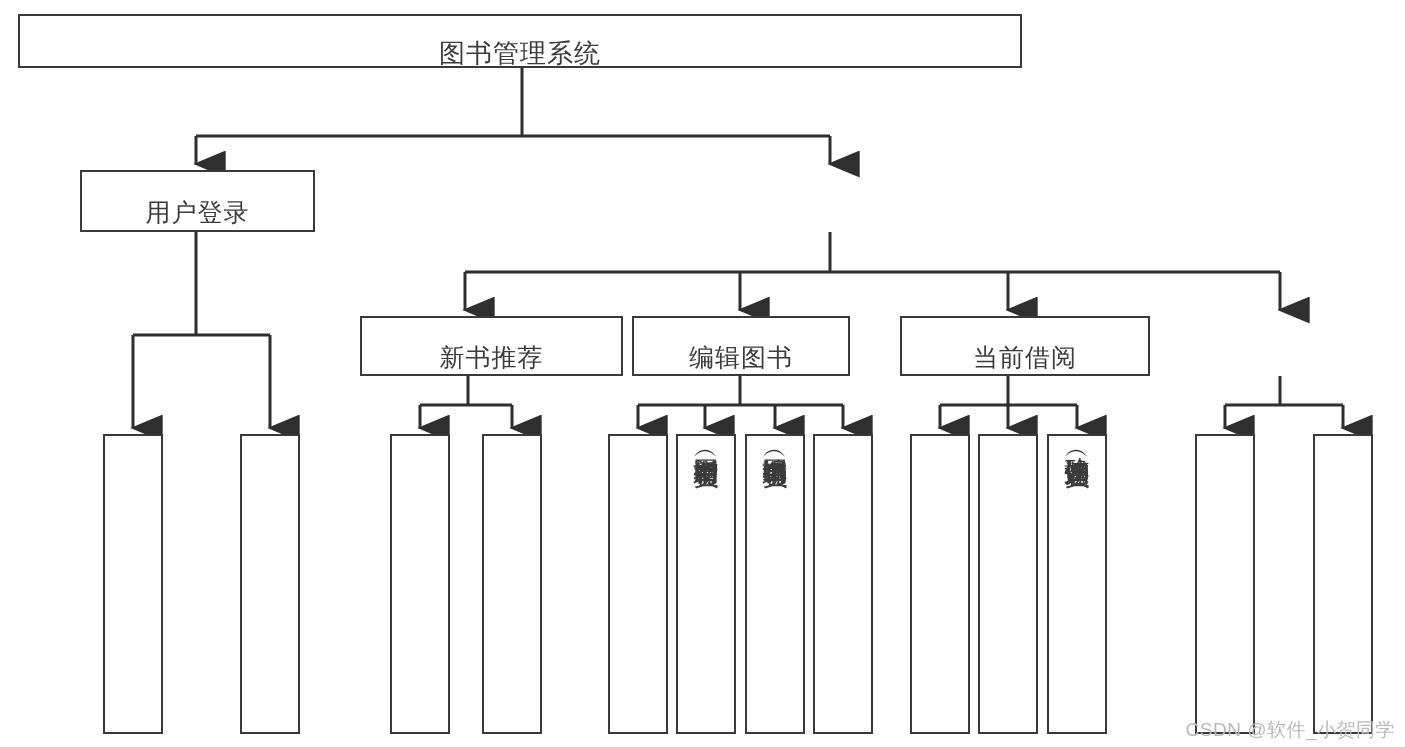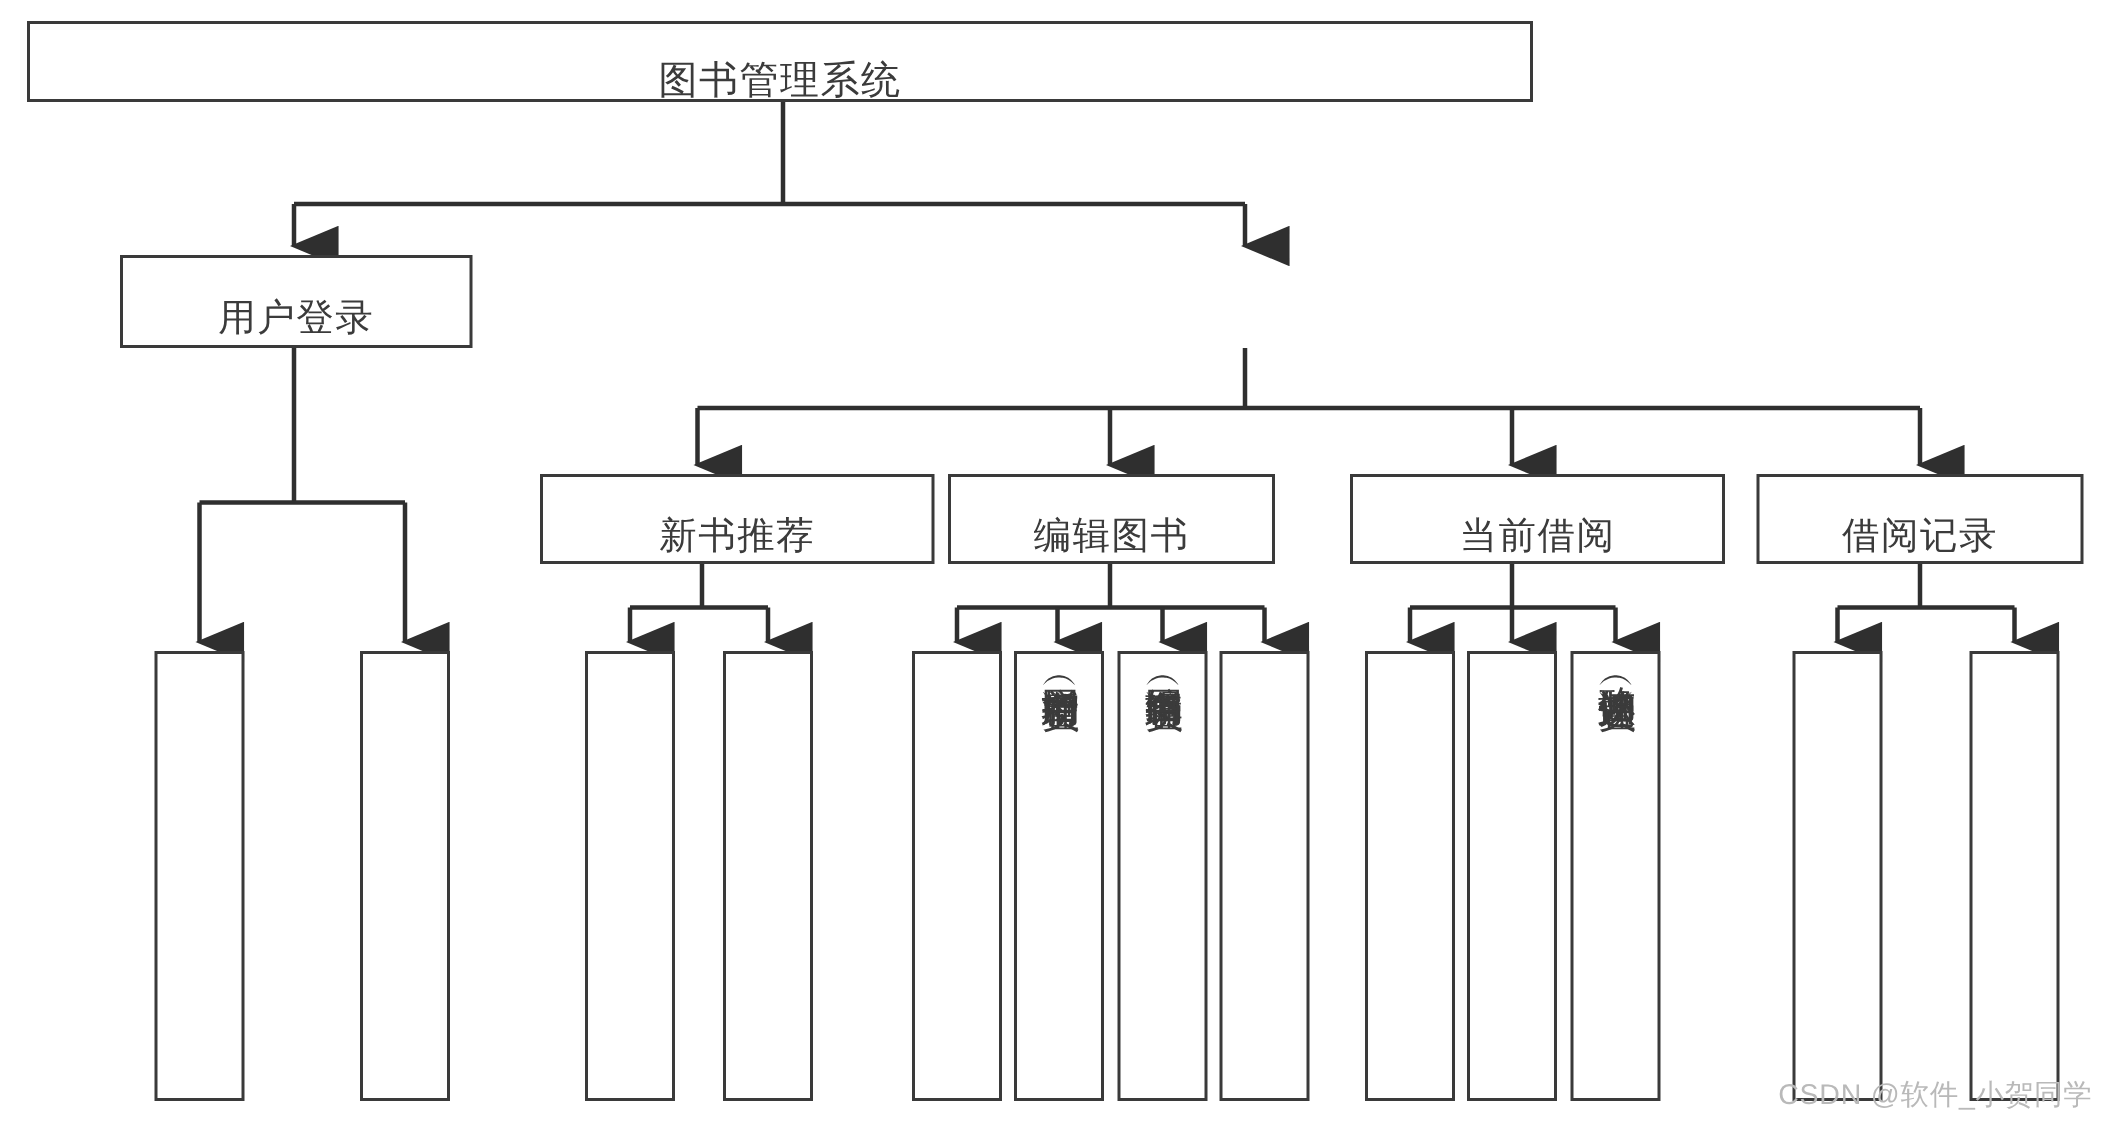--- a/index.html
+++ b/index.html
@@ -151,23 +151,20 @@
 
   <div class="node horiz" style="left:360px; top:316px; width:263px; height:60px;">
     <span class="label">新书推荐</span>
   </div>
   <div class="node horiz" style="left:632px; top:316px; width:218px; height:60px;">
     <span class="label">编辑图书</span>
   </div>
   <div class="node horiz" style="left:900px; top:316px; width:250px; height:60px;">
     <span class="label">当前借阅</span>
   </div>
-  <div class="node horiz" style="left:1171px; top:316px; width:218px; height:60px;">
-    <span class="label">借阅记录</span>
-  </div>
 
   <div class="node leaf" style="left:103px; top:434px; width:60px; height:300px;">
     <span class="label">用户登录</span>
   </div>
   <div class="node leaf" style="left:240px; top:434px; width:60px; height:300px;">
     <span class="label">注销登录</span>
   </div>
 
   <div class="node leaf" style="left:390px; top:434px; width:60px; height:300px;">
     <span class="label">查询图书</span>

